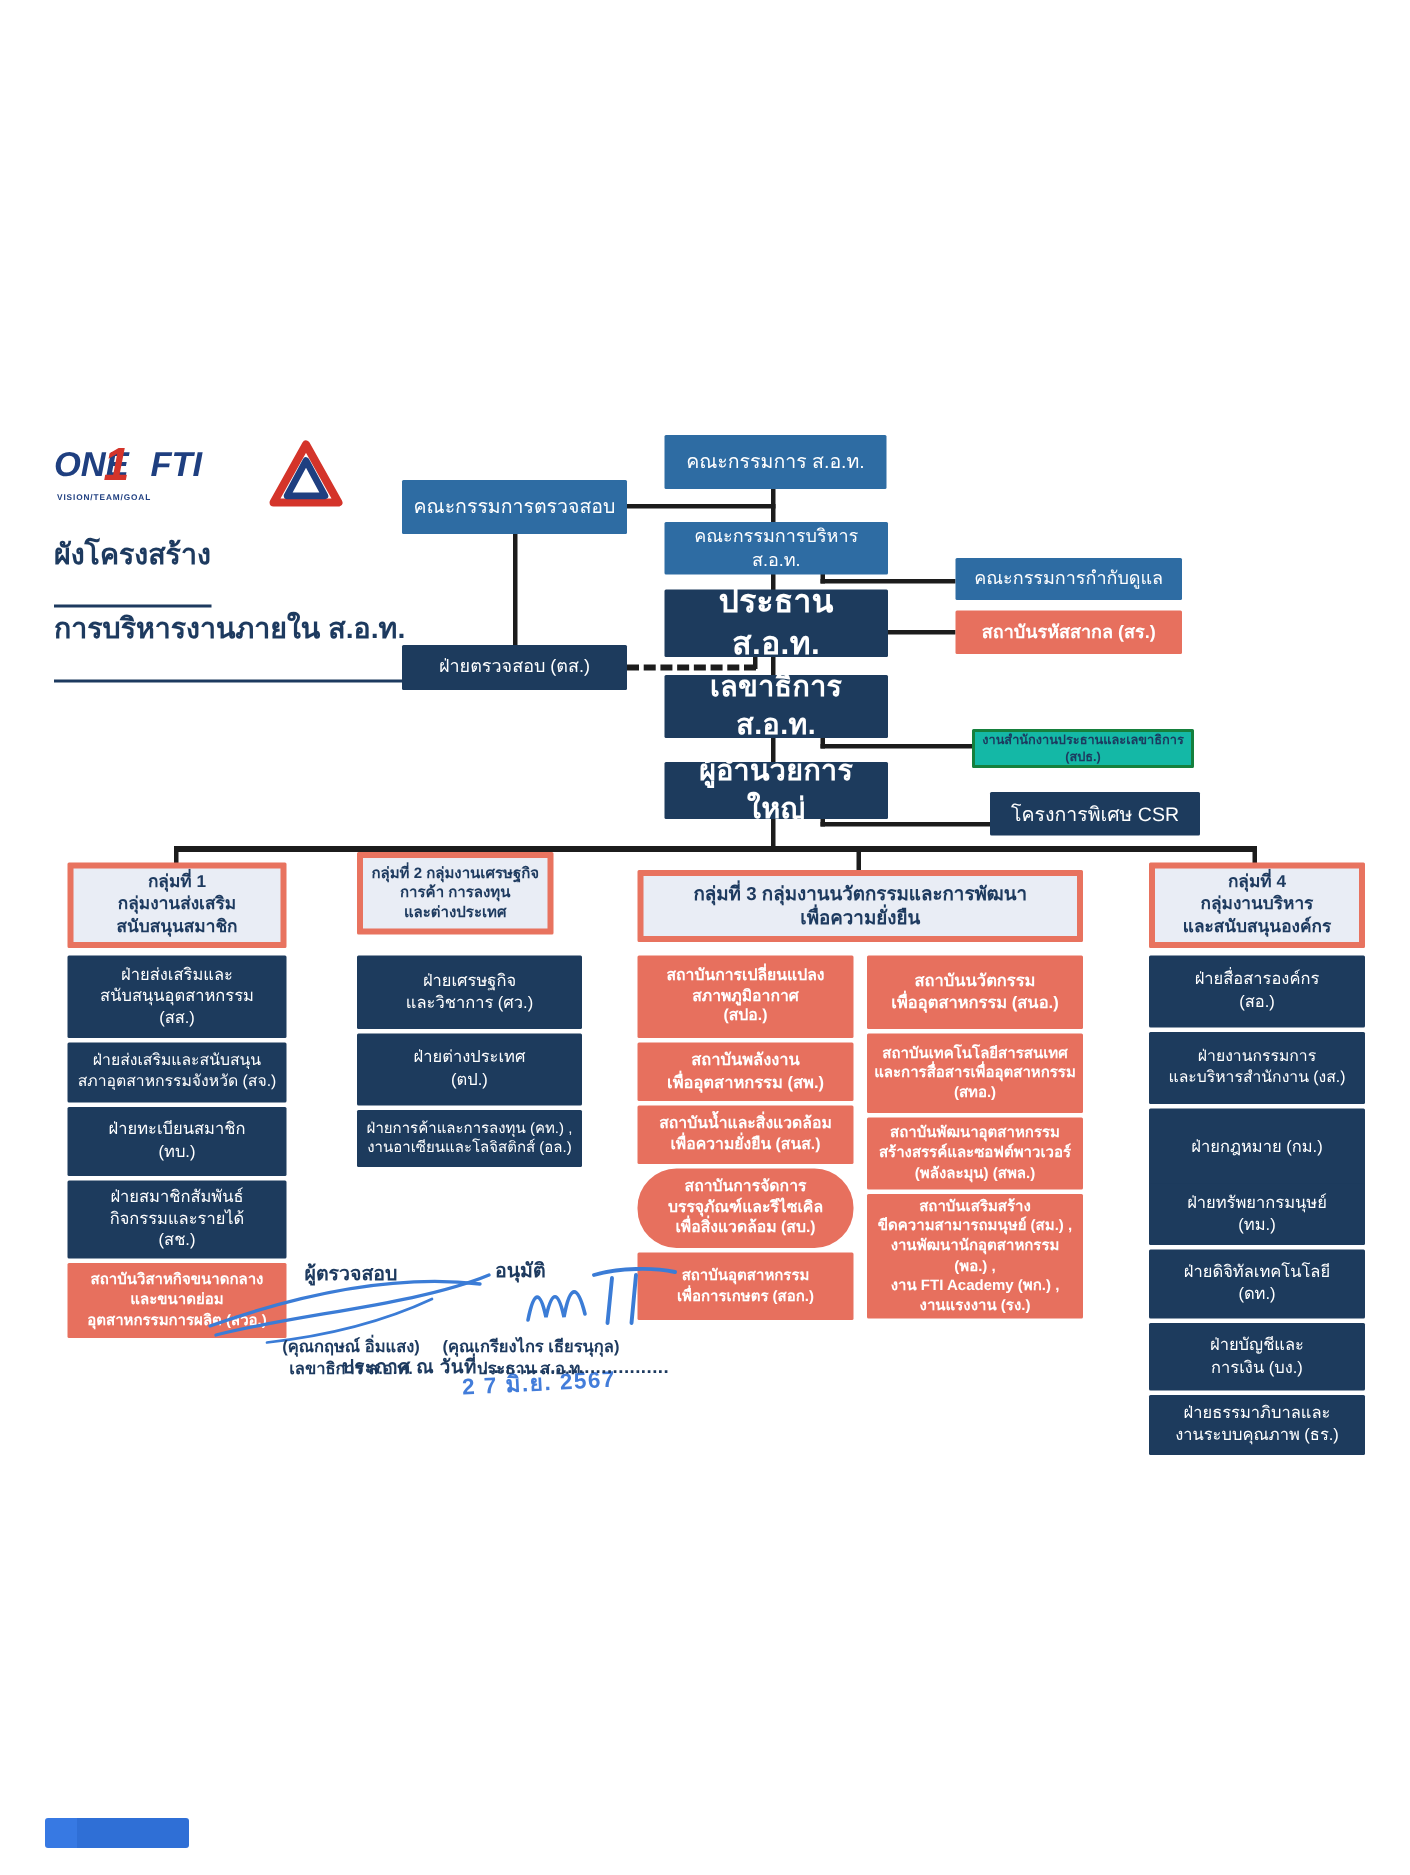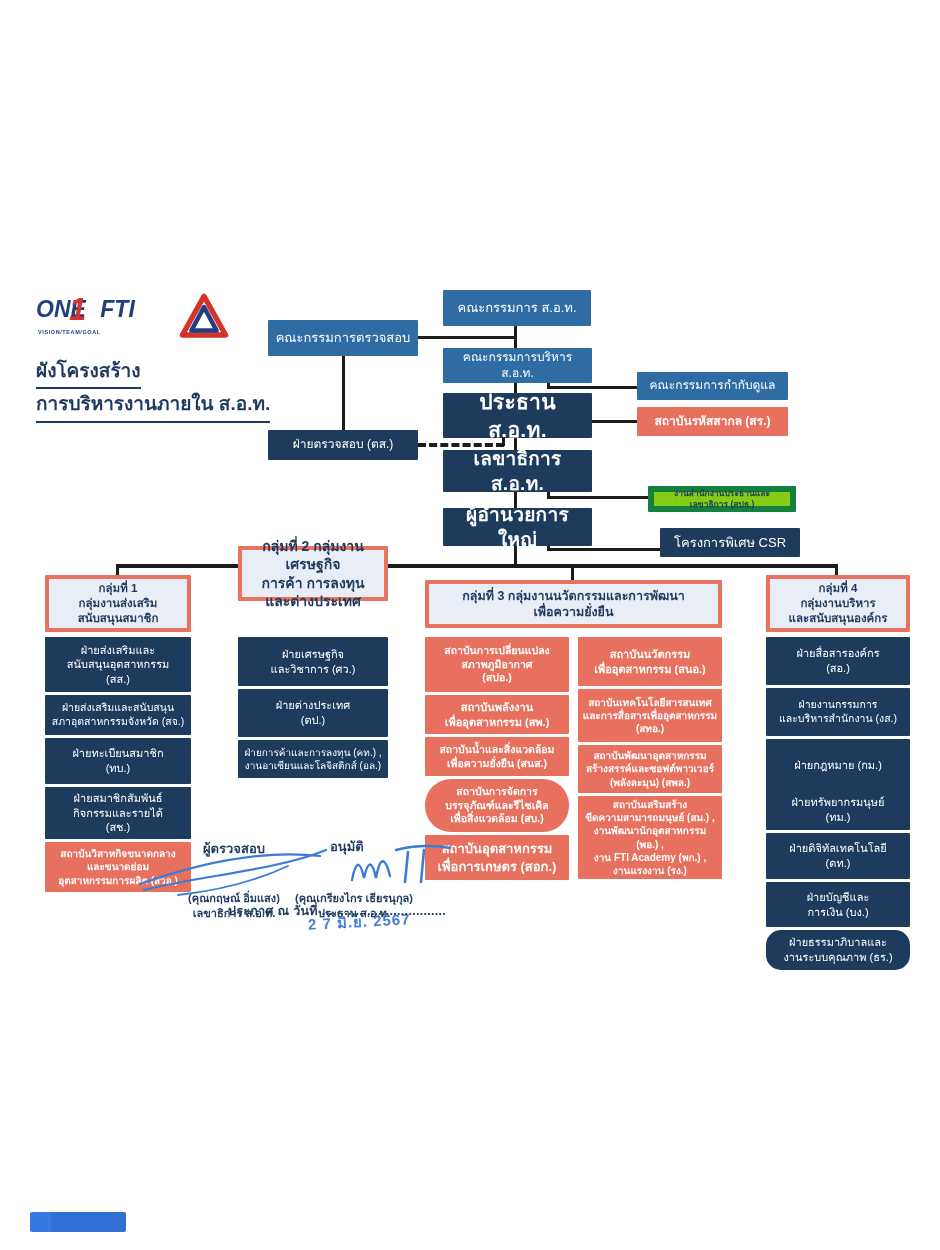--- a/index.html
+++ b/index.html
@@ -10,36 +10,36 @@
   }
   .box{
     position:absolute;display:flex;align-items:center;justify-content:center;
     text-align:center;white-space:pre-line;color:#ffffff;line-height:1.32;
     padding:2px 4px;box-sizing:border-box;border-radius:1px;
   }
   .navy{background:#1d3b5d;}
   .blue{background:#2e6ca3;}
   .salmon{background:#e7705e;}
   .ghead{background:#e9edf5;border:4px solid #e8735f;color:#1d3a5f;font-weight:bold;}
-  .white-box{background:#84cc16;border:6px solid #15803d;color:#1d3a5f;font-weight:bold;}
+  .white-box{background:#14b8a6;border:2px solid #15803d;color:#1d3a5f;font-weight:bold;}
   .bigtxt{font-weight:bold;letter-spacing:.3px;}
   .hl,.vl{position:absolute;background:#1c1c1c;}
   .hl{height:3px;}
   .vl{width:3px;}
   .dash{position:absolute;height:0;border-top:4px dashed #1c1c1c;background:none;}
   .sig-label{position:absolute;color:#1d3a5f;font-weight:bold;font-size:13px;}
   .sig-name{position:absolute;color:#1d3a5f;font-weight:bold;font-size:11px;text-align:center;white-space:pre-line;line-height:1.35;}
   .stamp{position:absolute;color:#2f6fd6;font-weight:bold;font-size:15px;transform:rotate(-3deg);letter-spacing:1px;opacity:.9;}
   .announce{position:absolute;color:#1d3a5f;font-weight:bold;font-size:12.5px;letter-spacing:.3px;}
   #logo{position:absolute;left:36px;top:296px;width:200px;height:64px;}
   .logo-word{font-style:italic;font-weight:900;font-size:23px;color:#1f3f80;letter-spacing:0;}
   .logo-accent{position:absolute;left:33px;top:-4px;font-style:italic;font-weight:900;font-size:31px;color:#d4342a;}
   .logo-tag{position:absolute;left:2px;top:33px;font-size:5.5px;font-weight:bold;color:#1f3f80;letter-spacing:.6px;}
   #title{position:absolute;left:36px;top:356px;color:#1d3a5f;font-weight:bold;font-size:19px;line-height:1.6;}
-  #title span{display:inline-block;border-bottom:2.5px solid #1d3a5f;padding-bottom:1px;}
+  #title span{display:inline-block;border-bottom:2.5px solid #1d3a5f;padding-bottom:17px;}
   .wm{position:absolute;left:30px;top:1212px;width:96px;height:20px;border-radius:2px;
       background:linear-gradient(90deg,#3779e3 0 22%,#2f6fd6 22% 100%);}
 </style>
 </head>
 <body>
 
 <div id="canvas">
 
   <div id="logo">
     <span class="logo-word">ONE</span>
@@ -87,21 +87,21 @@
   <div class="box navy bigtxt" style="left:443px;top:393px;width:149px;height:45px;font-size:21px;">ประธาน ส.อ.ท.</div>
   <div class="box navy" style="left:268px;top:430px;width:150px;height:30px;font-size:12px;">ฝ่ายตรวจสอบ (ตส.)</div>
   <div class="box navy bigtxt" style="left:443px;top:450px;width:149px;height:42px;font-size:19px;">เลขาธิการ ส.อ.ท.</div>
   <div class="box white-box" style="left:648px;top:486px;width:148px;height:26px;font-size:8.5px;">งานสำนักงานประธานและเลขาธิการ (สปธ.)</div>
   <div class="box navy bigtxt" style="left:443px;top:508px;width:149px;height:38px;font-size:19px;">ผู้อำนวยการใหญ่</div>
   <div class="box navy" style="left:660px;top:528px;width:140px;height:29px;font-size:13px;">โครงการพิเศษ CSR</div>
 
   <div class="box ghead" style="left:45px;top:575px;width:146px;height:57px;font-size:11.5px;">กลุ่มที่ 1
 กลุ่มงานส่งเสริม
 สนับสนุนสมาชิก</div>
-  <div class="box ghead" style="left:238px;top:546px;width:150px;height:55px;font-size:14px;">กลุ่มที่ 2 กลุ่มงานเศรษฐกิจ
+  <div class="box ghead" style="left:238px;top:568px;width:131px;height:55px;font-size:10px;">กลุ่มที่ 2 กลุ่มงานเศรษฐกิจ
 การค้า การลงทุน
 และต่างประเทศ</div>
   <div class="box ghead" style="left:425px;top:580px;width:297px;height:48px;font-size:12.5px;">กลุ่มที่ 3 กลุ่มงานนวัตกรรมและการพัฒนา
 เพื่อความยั่งยืน</div>
   <div class="box ghead" style="left:766px;top:575px;width:144px;height:57px;font-size:11.5px;">กลุ่มที่ 4
 กลุ่มงานบริหาร
 และสนับสนุนองค์กร</div>
 
   <div class="box navy" style="left:45px;top:637px;width:146px;height:55px;font-size:11px;">ฝ่ายส่งเสริมและ
 สนับสนุนอุตสาหกรรม
@@ -127,21 +127,21 @@
   <div class="box salmon" style="left:425px;top:637px;width:144px;height:55px;font-size:10.5px;font-weight:bold;">สถาบันการเปลี่ยนแปลง
 สภาพภูมิอากาศ
 (สปอ.)</div>
   <div class="box salmon" style="left:425px;top:695px;width:144px;height:39px;font-size:11px;font-weight:bold;">สถาบันพลังงาน
 เพื่ออุตสาหกรรม (สพ.)</div>
   <div class="box salmon" style="left:425px;top:737px;width:144px;height:39px;font-size:10.5px;font-weight:bold;">สถาบันน้ำและสิ่งแวดล้อม
 เพื่อความยั่งยืน (สนส.)</div>
   <div class="box salmon" style="left:425px;top:779px;width:144px;height:53px;font-size:10.5px;font-weight:bold;border-radius:26px;">สถาบันการจัดการ
 บรรจุภัณฑ์และรีไซเคิล
 เพื่อสิ่งแวดล้อม (สบ.)</div>
-  <div class="box salmon" style="left:425px;top:835px;width:144px;height:45px;font-size:13px;font-weight:bold;">สถาบันอุตสาหกรรม
+  <div class="box salmon" style="left:425px;top:835px;width:144px;height:45px;font-size:10px;font-weight:bold;">สถาบันอุตสาหกรรม
 เพื่อการเกษตร (สอก.)</div>
 
   <div class="box salmon" style="left:578px;top:637px;width:144px;height:49px;font-size:11px;font-weight:bold;">สถาบันนวัตกรรม
 เพื่ออุตสาหกรรม (สนอ.)</div>
   <div class="box salmon" style="left:578px;top:689px;width:144px;height:53px;font-size:10px;font-weight:bold;">สถาบันเทคโนโลยีสารสนเทศ
 และการสื่อสารเพื่ออุตสาหกรรม
 (สทอ.)</div>
   <div class="box salmon" style="left:578px;top:745px;width:144px;height:48px;font-size:10px;font-weight:bold;">สถาบันพัฒนาอุตสาหกรรม
 สร้างสรรค์และซอฟต์พาวเวอร์
 (พลังละมุน) (สพล.)</div>
@@ -155,21 +155,21 @@
 (สอ.)</div>
   <div class="box navy" style="left:766px;top:688px;width:144px;height:48px;font-size:10.5px;">ฝ่ายงานกรรมการ
 และบริหารสำนักงาน (งส.)</div>
   <div class="box navy" style="left:766px;top:739px;width:144px;height:52px;font-size:11px;">ฝ่ายกฎหมาย (กม.)</div>
   <div class="box navy" style="left:766px;top:789px;width:144px;height:41px;font-size:11px;">ฝ่ายทรัพยากรมนุษย์
 (ทม.)</div>
   <div class="box navy" style="left:766px;top:833px;width:144px;height:46px;font-size:11px;">ฝ่ายดิจิทัลเทคโนโลยี
 (ดท.)</div>
   <div class="box navy" style="left:766px;top:882px;width:144px;height:45px;font-size:11px;">ฝ่ายบัญชีและ
 การเงิน (บง.)</div>
-  <div class="box navy" style="left:766px;top:930px;width:144px;height:40px;font-size:11px;border-radius:15px;">ฝ่ายธรรมาภิบาลและ
+  <div class="box navy" style="left:766px;top:930px;width:144px;height:40px;font-size:11px;">ฝ่ายธรรมาภิบาลและ
 งานระบบคุณภาพ (ธร.)</div>
 
   <div class="sig-label" style="left:203px;top:838px;">ผู้ตรวจสอบ</div>
   <div class="sig-label" style="left:330px;top:836px;">อนุมัติ</div>
 
   <svg width="195" height="60" viewBox="0 0 195 60" style="position:absolute;left:138px;top:840px;">
     <path d="M6,50 C60,36 140,30 188,10" fill="none" stroke="#3b7cd6" stroke-width="2.2" stroke-linecap="round"></path>
     <path d="M2,44 C70,20 130,10 182,16" fill="none" stroke="#3b7cd6" stroke-width="2.2" stroke-linecap="round"></path>
     <path d="M40,55 C85,50 120,40 150,26" fill="none" stroke="#3b7cd6" stroke-width="1.8" stroke-linecap="round"></path>
   </svg>

